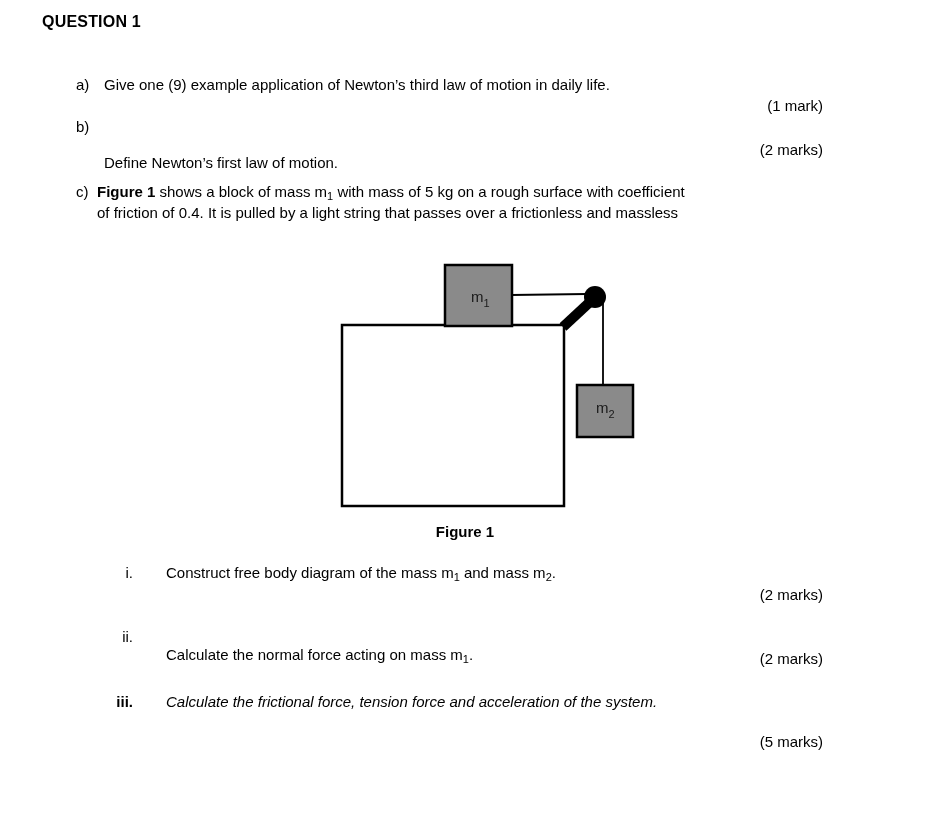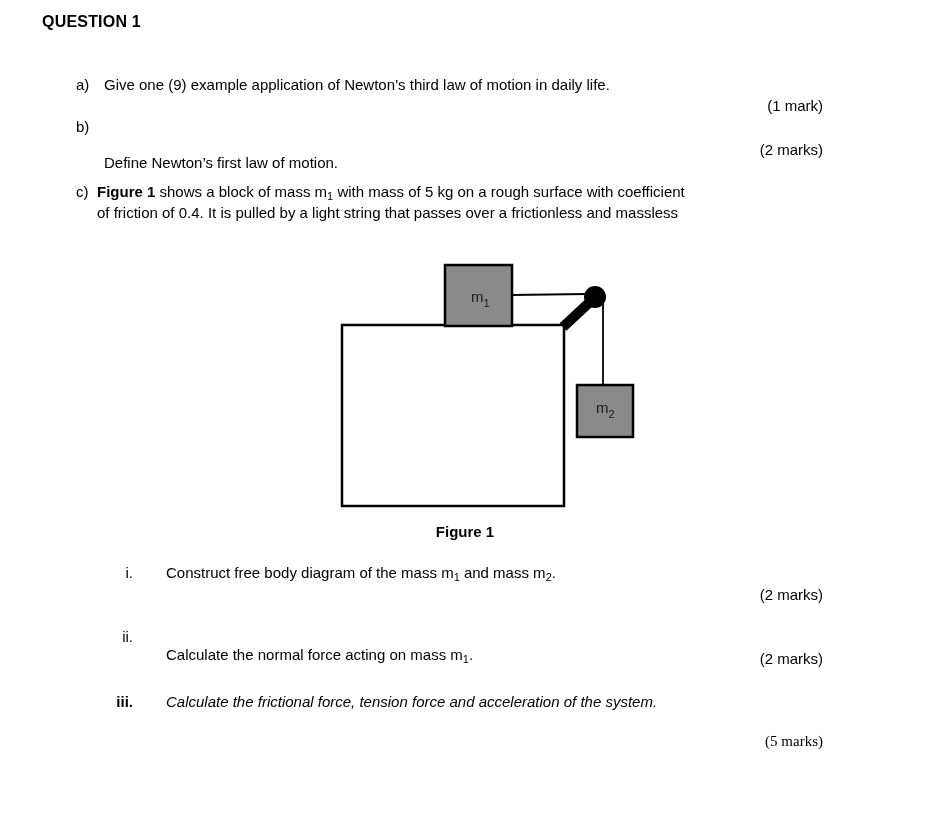--- a/index.html
+++ b/index.html
@@ -63,13 +63,13 @@
 <div class="roman" style="top:562px;">i.</div>
 <div class="abs t15" style="left:166px;top:562px;text-align:right;"><span>Construct free body diagram of the mass m</span><span class="sub">1</span><span> and mass m</span><span class="sub">2</span><span>.</span></div>
 <div class="marks" style="top:584px;">(2 marks)</div>
 
 <div class="roman" style="top:626px;">ii.</div>
 <div class="abs t15" style="left:166px;top:644px;"><span>Calculate the normal force acting on mass m</span><span class="sub">1</span><span>.</span></div>
 <div class="marks" style="top:648px;">(2 marks)</div>
 
 <div class="roman" style="top:691px;font-weight:bold;">iii.</div>
 <div class="abs t15" style="left:166px;top:691px;font-style:italic;">Calculate the frictional force, tension force and acceleration of the system.</div>
-<div class="marks" style="top:731px;font-family:Liberation Serif, serif;">(5 marks)</div>
+<div class="marks" style="top:731px;">(5 marks)</div>
 
 </body></html>

